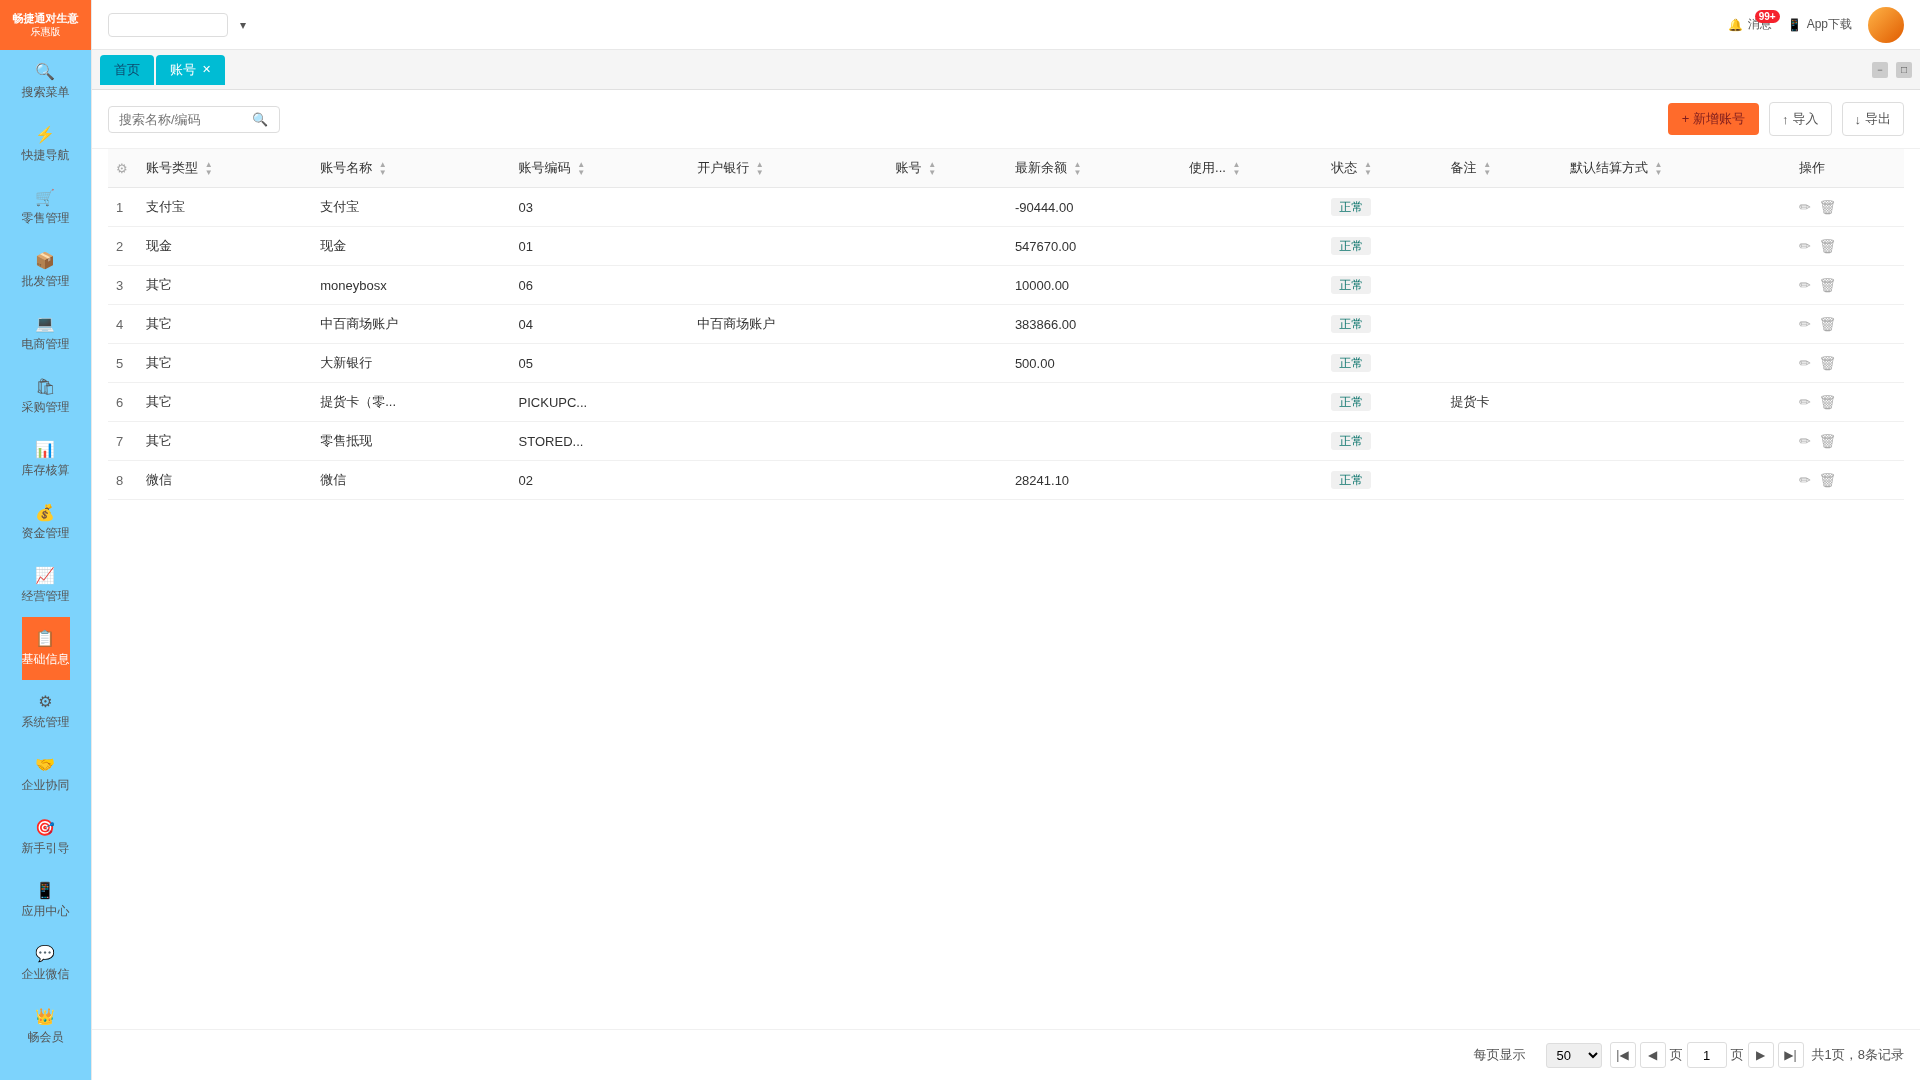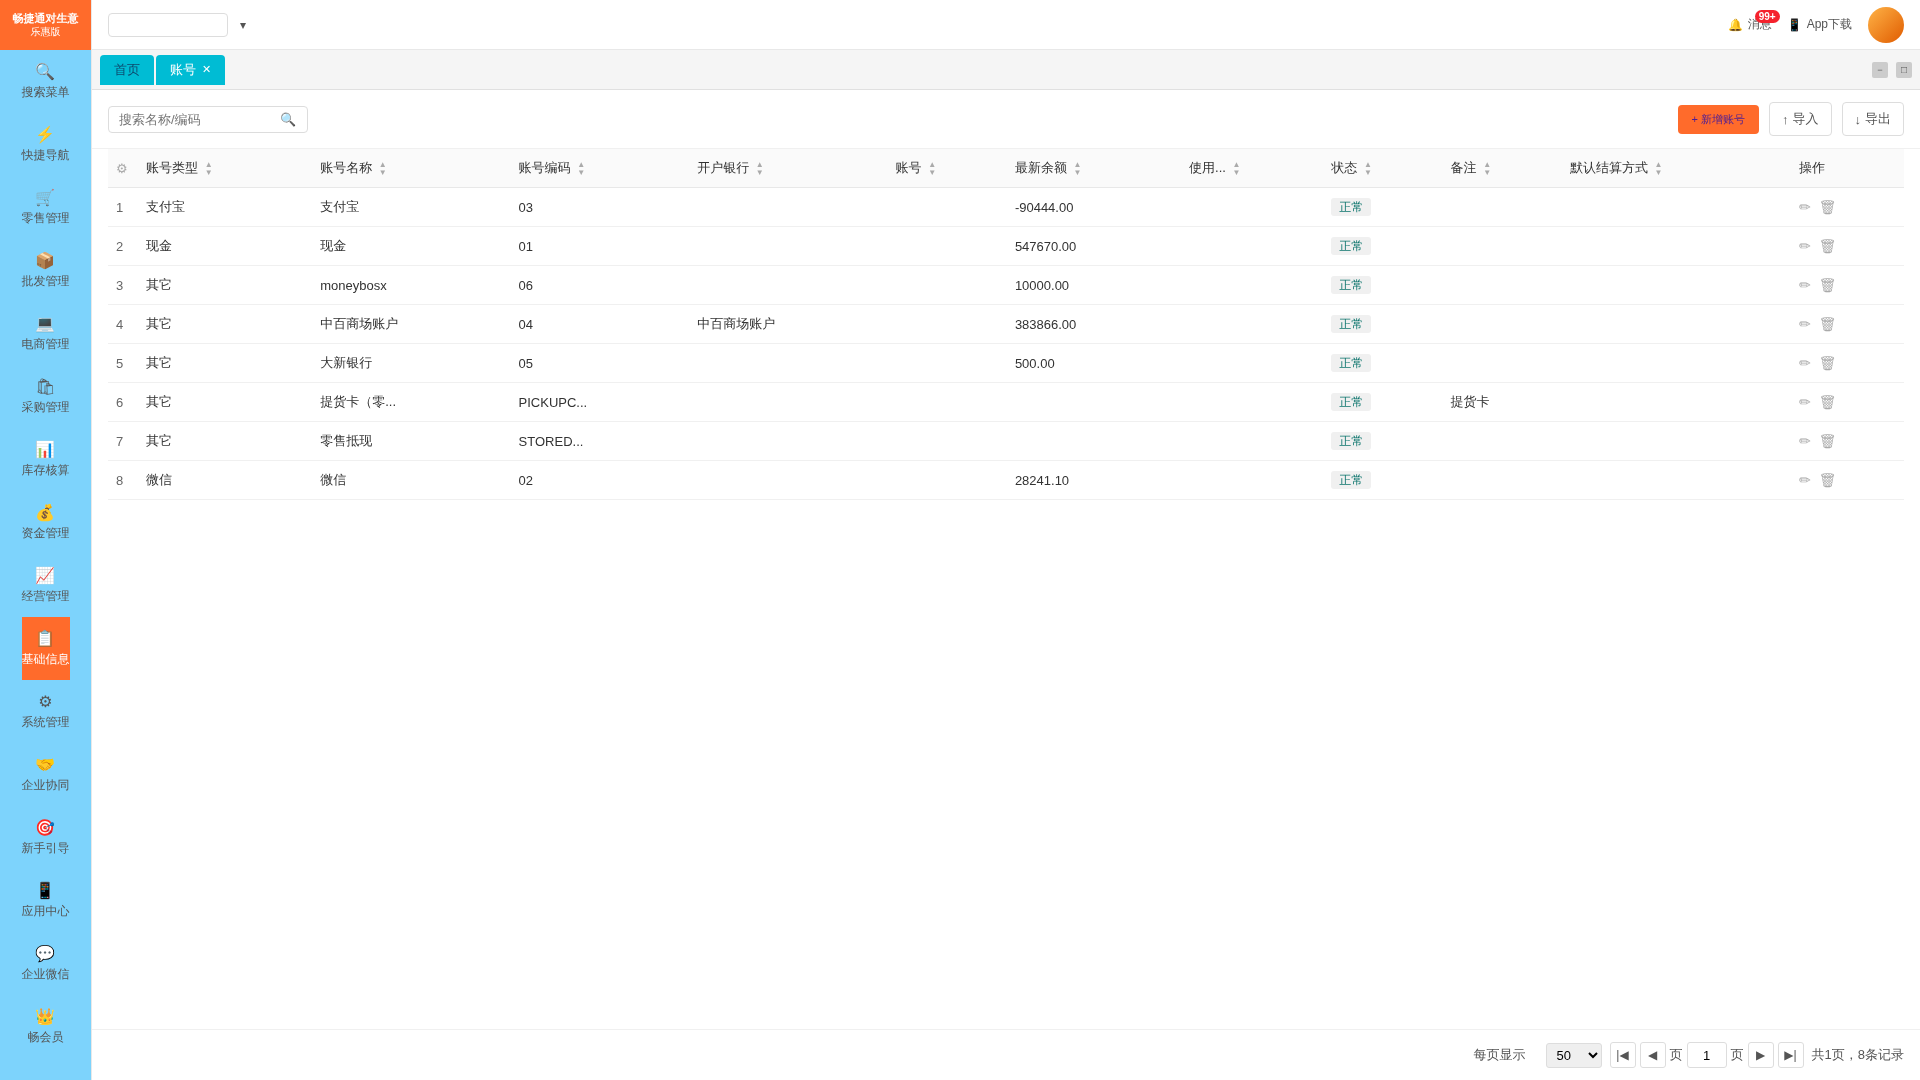--- a/index.html
+++ b/index.html
@@ -34,25 +34,25 @@
     .tab-close { font-size: 11px; cursor: pointer; }
     .tab-home { background: #00bcd4; color: #fff; }
     .tab-window-btns { margin-left: auto; display: flex; gap: 8px; }
     .win-btn { width: 16px; height: 16px; background: #ccc; border-radius: 2px; cursor: pointer; display: flex; align-items: center; justify-content: center; font-size: 10px; color: #555; }
 
     
     .content { flex: 1; background: #fff; display: flex; flex-direction: column; overflow: hidden; padding: 0; }
 
     
     .toolbar { display: flex; align-items: center; justify-content: space-between; padding: 12px 16px; border-bottom: 1px solid #f0f0f0; }
-    .search-box { display: flex; align-items: center; border: 1px solid #ddd; border-radius: 4px; padding: 5px 10px; width: 200px; }
+    .search-box { display: flex; align-items: center; border: 1px solid #ddd; border-radius: 4px; padding: 5px 10px; width: 172px; }
     .search-box input { border: none; outline: none; font-size: 13px; width: 100%; color: #999; }
     .search-icon-btn { color: #aaa; cursor: pointer; }
     .toolbar-right { display: flex; align-items: center; gap: 10px; }
-    .btn-add { background: #ff6b2b; color: #4c1d95; border: none; padding: 7px 14px; border-radius: 4px; cursor: pointer; font-size: 11px; display: flex; align-items: center; gap: 4px; }
+    .btn-add { background: #ff6b2b; color: #7f1d1d; border: none; padding: 7px 14px; border-radius: 4px; cursor: pointer; font-size: 13px; display: flex; align-items: center; gap: 4px; }
     .btn-import, .btn-export { background: #fff; color: #555; border: 1px solid #ddd; padding: 7px 12px; border-radius: 4px; cursor: pointer; font-size: 13px; display: flex; align-items: center; gap: 4px; }
 
     
     .table-container { flex: 1; overflow: auto; padding: 0 16px; }
     table { width: 100%; border-collapse: collapse; font-size: 13px; }
     thead tr { background: #fafafa; border-bottom: 1px solid #e8e8e8; }
     th { padding: 10px 8px; text-align: left; color: #333; font-weight: 500; white-space: nowrap; border-bottom: 1px solid #e8e8e8; font-size: 13px; }
     th .sort-icons { display: inline-flex; flex-direction: column; margin-left: 3px; font-size: 8px; line-height: 1; color: #aaa; vertical-align: middle; }
     td { padding: 10px 8px; color: #333; border-bottom: 1px solid #f0f0f0; white-space: nowrap; }
     .row-num { color: #666; width: 30px; }

